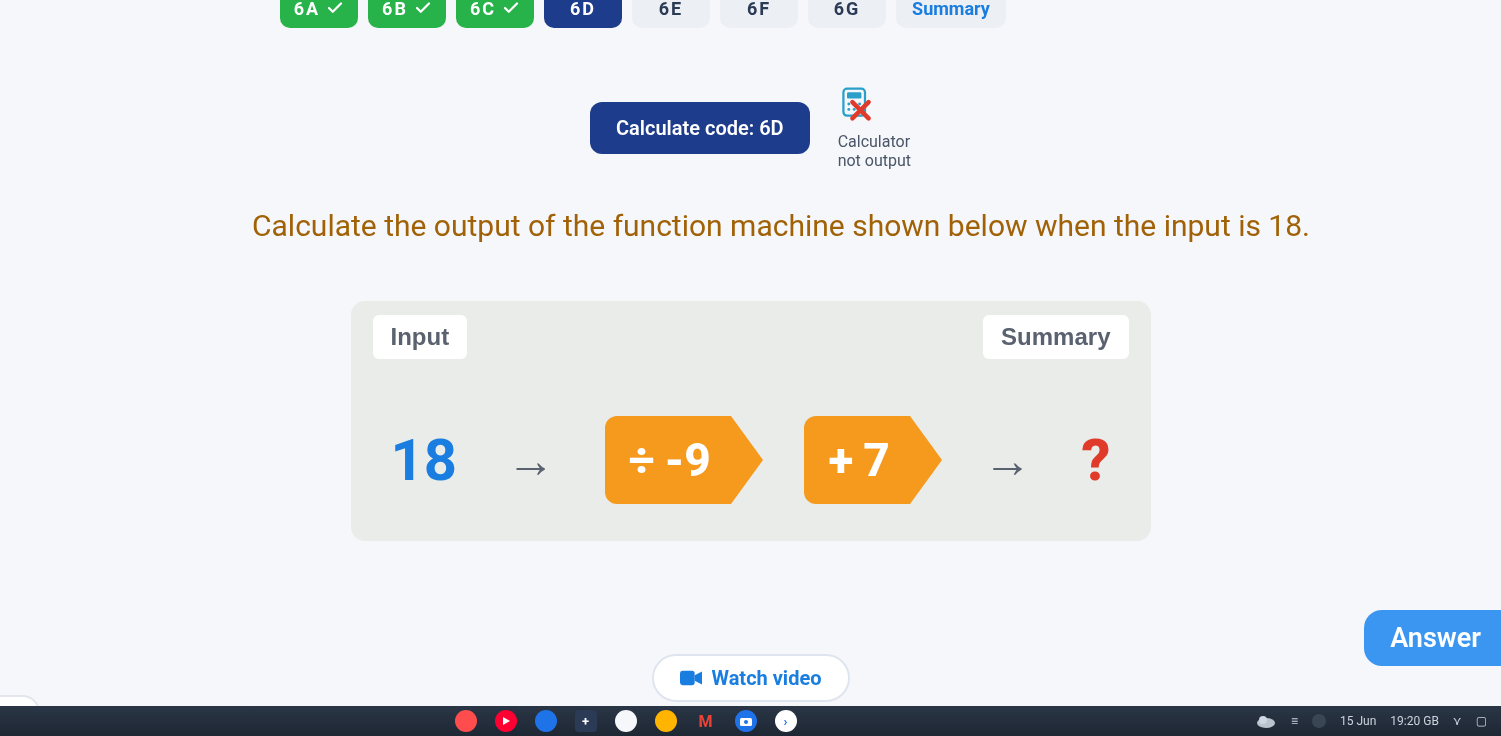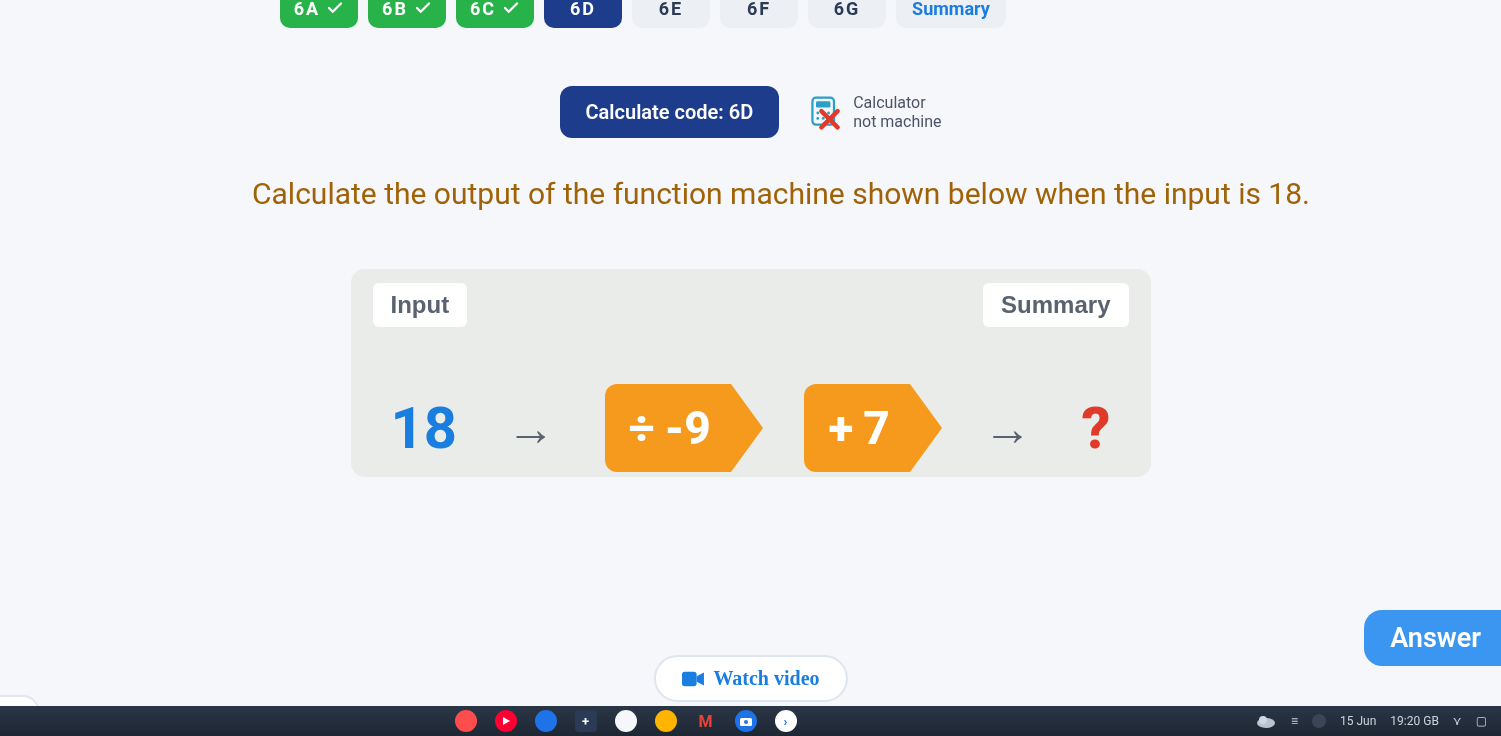--- a/index.html
+++ b/index.html
@@ -52,38 +52,38 @@
     margin-top: 58px;
   }
   .bookwork-pill {
     background: #1e3c8c;
     color: #fff;
     font-weight: 600;
     font-size: 20px;
     padding: 14px 26px;
     border-radius: 12px;
   }
-  .calc-block { display: flex; align-items: flex-end; gap: 10px; }
+  .calc-block { display: flex; align-items: flex-start; gap: 10px; flex-direction: column; }
   .calc-icon { width: 36px; height: 36px; }
   .calc-text { display: flex; flex-direction: column; line-height: 1.2; font-size: 16px; color: #4a5568; }
 
   
   .question {
     text-align: right;
     margin: 38px 0 0 130px;
     max-width: 1180px;
     font-size: 30px;
     color: #a16207;
     font-weight: 400;
   }
 
   
   .machine-panel {
     width: 800px;
-    height: 208px;
+    height: 240px;
     background: #e9ece9;
     border-radius: 14px;
     margin: 58px auto 0 auto;
     position: relative;
     padding: 14px 30px;
   }
   .panel-label {
     position: absolute;
     top: 14px;
     background: #fff;
@@ -144,21 +144,20 @@
     align-items: center;
     gap: 10px;
     background: #fff;
     border: 2px solid #dfe5ee;
     border-radius: 999px;
     padding: 10px 26px;
     font-size: 20px;
     font-weight: 700;
     color: #1a7de0;
     cursor: pointer;
-    font-family: Liberation Serif, serif;
   }
   .watch-video svg { width: 22px; height: 16px; }
 
   
   .answer-btn {
     position: absolute;
     right: 0;
     bottom: 70px;
     background: #3a96f0;
     color: #fff;
@@ -252,21 +251,21 @@
         <circle cx="18" cy="20" r="1.6" fill="#2aa0c8"></circle>
         <circle cx="24" cy="20" r="1.6" fill="#2aa0c8"></circle>
       <circle cx="12" cy="26" r="1.6" fill="#2aa0c8"></circle>
         <circle cx="18" cy="26" r="1.6" fill="#2aa0c8"></circle>
         <circle cx="24" cy="26" r="1.6" fill="#2aa0c8"></circle>
       <path d="M16 36 L34 18" stroke="#e03a2a" stroke-width="5" stroke-linecap="round"></path>
       <path d="M16 18 L34 36" stroke="#e03a2a" stroke-width="5" stroke-linecap="round"></path>
     </svg>
     <div class="calc-text">
       <span>Calculator</span>
-      <span>not machine</span>
+      <span>not output</span>
     </div>
   </div>
 </div>
 
 <div class="question">Calculate the output of the function machine shown below when the input is 18.</div>
 
 <div class="machine-panel">
   <div class="panel-label input">Input</div>
   <div class="panel-label output">Summary</div>
 

